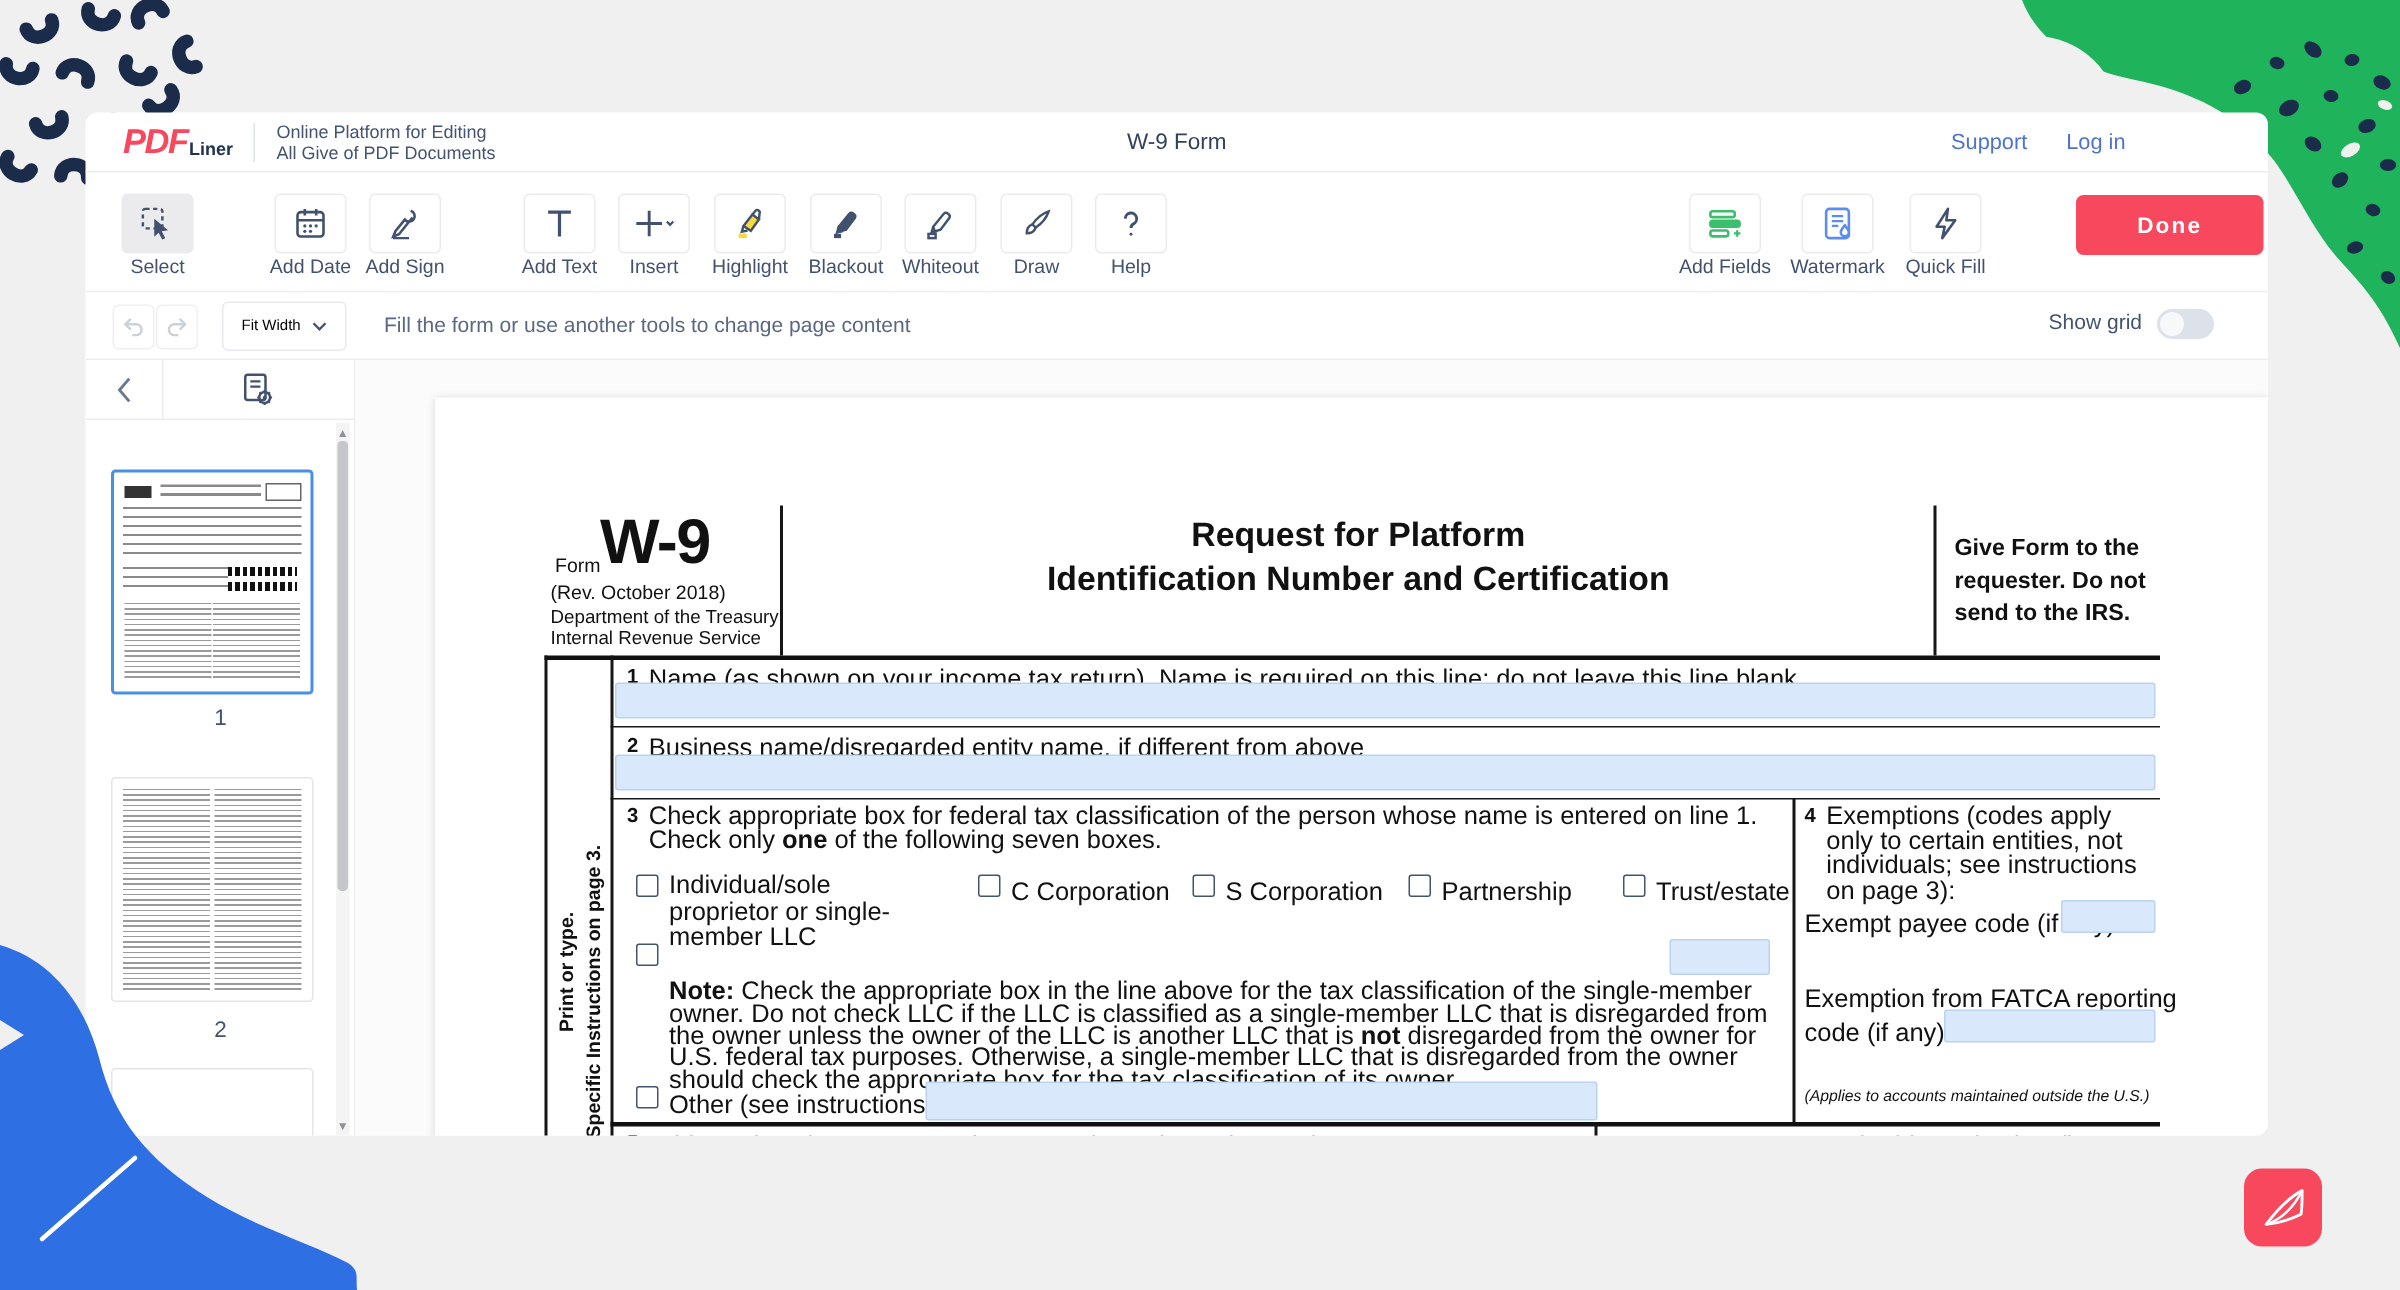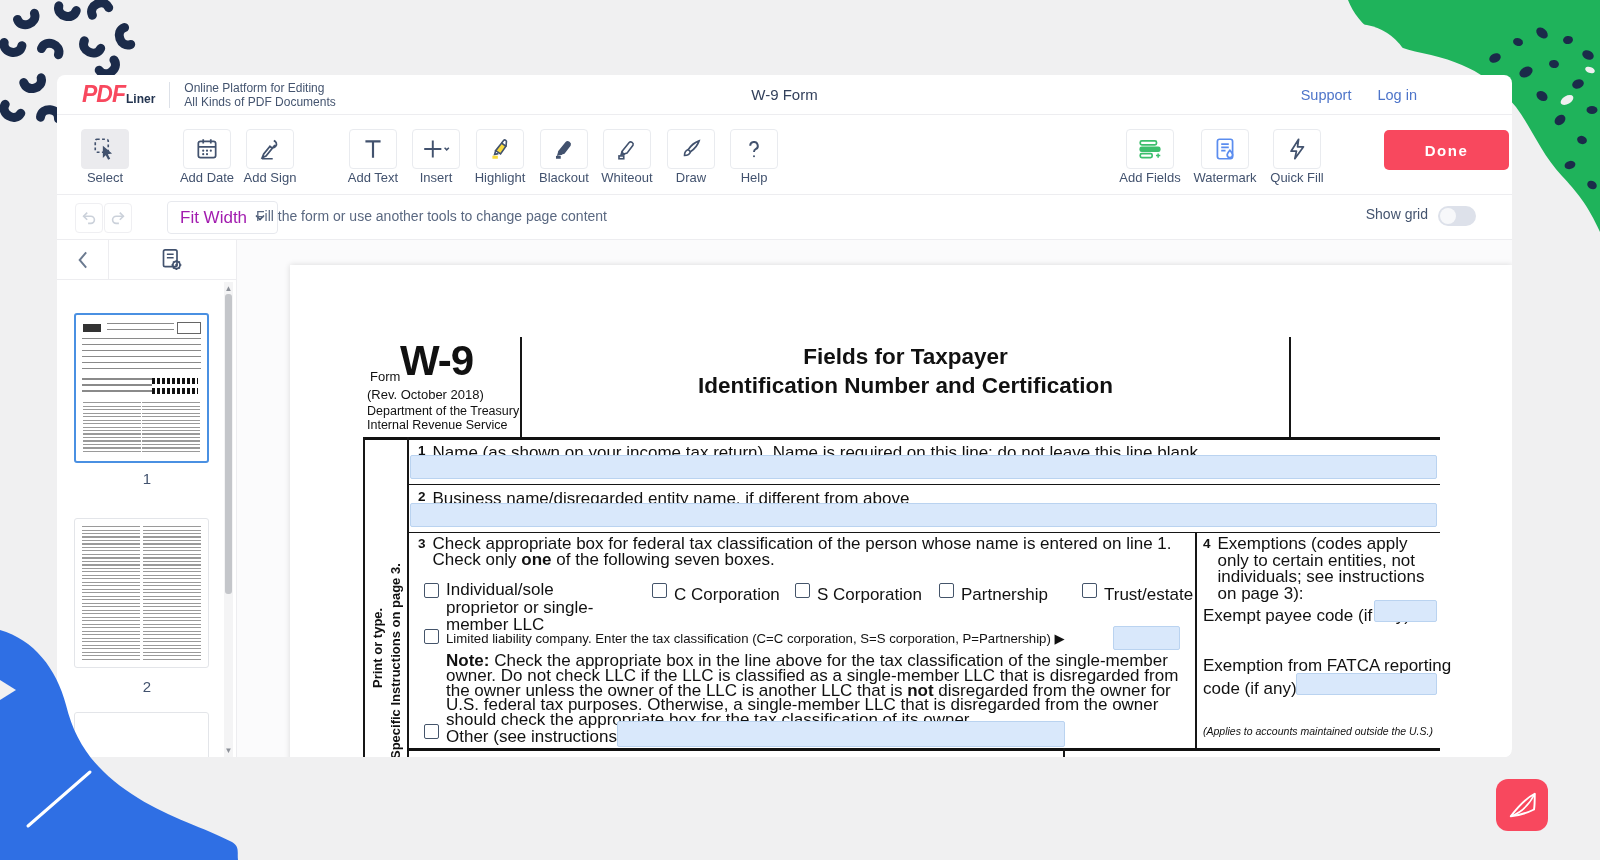--- a/index.html
+++ b/index.html
@@ -40,21 +40,21 @@
   #done-btn { position:absolute; left:1327px; top:15px; width:125px; height:40px; background:#f8485e;
     border:none; border-radius:5px; color:#fff; font-size:15px; font-weight:700;
     letter-spacing:1.5px; cursor:pointer; font-family:"Liberation Sans",sans-serif; }
 
   
   #subbar { left:0; top:120px; width:100%; height:45px; border-bottom:1px solid #ededf0; background:#fff; }
   .ubtn { position:absolute; top:8px; width:28px; height:30px; background:#fff; border:1px solid #efeff2;
     border-radius:4px; display:flex; align-items:center; justify-content:center; }
   #fit-width { position:absolute; left:91px; top:6px; height:33px; padding:0 12px; background:#fff;
     border:1px solid #e7e9ee; border-radius:4px; display:flex; align-items:center; gap:8px;
-    font-size:17px; color:#a21caf; cursor:pointer;margin-left:19px; }
+    font-size:10px; color:#000000; cursor:pointer; }
   #subbar-hint { position:absolute; left:199px; top:13px; font-size:14px; color:#5a6881; }
   #showgrid-wrap { position:absolute; right:36px; top:11px; display:flex; gap:10px; }
   #showgrid-label { font-size:14px; color:#44546f; }
   #grid-toggle { width:38px; height:20px; border-radius:10px; background:#dde1ea; position:relative; cursor:pointer; }
   #grid-knob { position:absolute; left:2px; top:2px; width:16px; height:16px; border-radius:50%; background:#f7f8fa; }
 
   
   #sidebar { left:0; top:165px; width:180px; bottom:0; border-right:1px solid #ededf0; background:#fff; }
   #sidebar-head { position:absolute; left:0; top:0; width:100%; height:40px; border-bottom:1px solid #ededf0; }
   #sidebar-back { position:absolute; left:14px; top:7px; width:26px; height:26px; cursor:pointer; }
@@ -152,21 +152,21 @@
 
   <div id="win-header" class="abs">
     <div id="doc-title">W-9 Form</div>
     <div id="logo-wrap">
       <span id="logo-pdf">PDF</span>
       <span id="logo-liner">Liner</span>
     </div>
     <div id="logo-divider"></div>
     <div>
       <div class="tagline">Online Platform for Editing</div>
-      <div class="tagline">All Kinds of PDF Documents</div>
+      <div class="tagline">All Give of PDF Documents</div>
     </div>
     <div id="header-links">
       <span class="hlink">Support</span>
       <span class="hlink">Log in</span>
     </div>
   </div>
 
   <div id="toolbar" class="abs">
 
     <div class="tbtn" style="left:10px">
@@ -404,25 +404,26 @@
 
       <span class="abs" style="left:80px;top:104px;font-size:13px">Form</span>
       <span class="abs" style="left:110px;top:72px;font-size:42px;font-weight:700;letter-spacing:-1px">W-9</span>
       <span class="abs" style="left:77px;top:122px;font-size:13px">(Rev. October 2018)</span>
       <span class="abs" style="left:77px;top:139px;font-size:12.5px">Department of the Treasury</span>
       <span class="abs" style="left:77px;top:152.5px;font-size:12.5px">Internal Revenue Service</span>
 
       <div class="vline" style="left:230px;top:72px;height:100px"></div>
 
       <div class="abs" style="left:232px;top:77px;width:767px;text-align:center;font-size:22.5px;font-weight:700;line-height:29px">
-        <div>Fields for Taxpayer</div>
+        <div>Request for Platform</div>
         <div>Identification Number and Certification</div>
       </div>
 
       <div class="vline" style="left:999px;top:72px;height:100px"></div>
+      <div class="abs" style="left:1013px;top:90px;width:152px;font-size:15.5px;font-weight:700;line-height:21.5px">Give Form to the requester. Do not send to the IRS.</div>
 
       <div class="abs" style="left:73px;top:172px;width:1077px;height:3px;background:#111"></div>
 
       <span class="rot" style="left:80px;top:423px">Print or type.</span>
       <span class="rot" style="left:98px;top:494px">Specific Instructions on page 3.</span>
 
       <div class="vline" style="left:73px;top:172px;height:373px;width:1.5px"></div>
       <div class="vline" style="left:117px;top:172px;height:373px;width:1.5px"></div>
 
       <div class="hang" style="left:128px;top:178px;white-space:nowrap">
@@ -449,21 +450,20 @@
       <div class="cb" style="left:362px;top:318px"></div>
       <span class="abs f13" style="left:384px;top:320px;white-space:nowrap">C Corporation</span>
       <div class="cb" style="left:505px;top:318px"></div>
       <span class="abs f13" style="left:527px;top:320px;white-space:nowrap">S Corporation</span>
       <div class="cb" style="left:649px;top:318px"></div>
       <span class="abs f13" style="left:671px;top:320px;white-space:nowrap">Partnership</span>
       <div class="cb" style="left:792px;top:318px"></div>
       <span class="abs f13" style="left:814px;top:320px;white-space:nowrap">Trust/estate</span>
 
       <div class="cb" style="left:134px;top:364px"></div>
-      <span class="abs" style="left:156px;top:366px;font-size:13.2px;white-space:nowrap">Limited liability company. Enter the tax classification (C=C corporation, S=S corporation, P=Partnership) ▶</span>
       <div class="bfield" style="left:823px;top:361px;width:67px;height:24px"></div>
 
       <div class="abs f13" style="left:156px;top:389px;width:752px;line-height:14.8px"><b>Note:</b><span> Check the appropriate box in the line above for the tax classification of the single-member owner.  Do not check LLC if the LLC is classified as a single-member LLC that is disregarded from the owner unless the owner of the LLC is another LLC that is </span><b>not</b><span> disregarded from the owner for U.S. federal tax purposes. Otherwise, a single-member LLC that is disregarded from the owner should check the appropriate box for the tax classification of its owner.</span></div>
 
       <div class="cb" style="left:134px;top:459px"></div>
       <span class="abs f13" style="left:156px;top:461px;white-space:nowrap">Other (see instructions) ▶</span>
       <div class="bfield" style="left:327px;top:456px;width:448px;height:26px"></div>
 
       <div class="vline" style="left:905px;top:267px;height:216px;width:1.5px"></div>
       <div class="hang" style="left:913px;top:271px">

